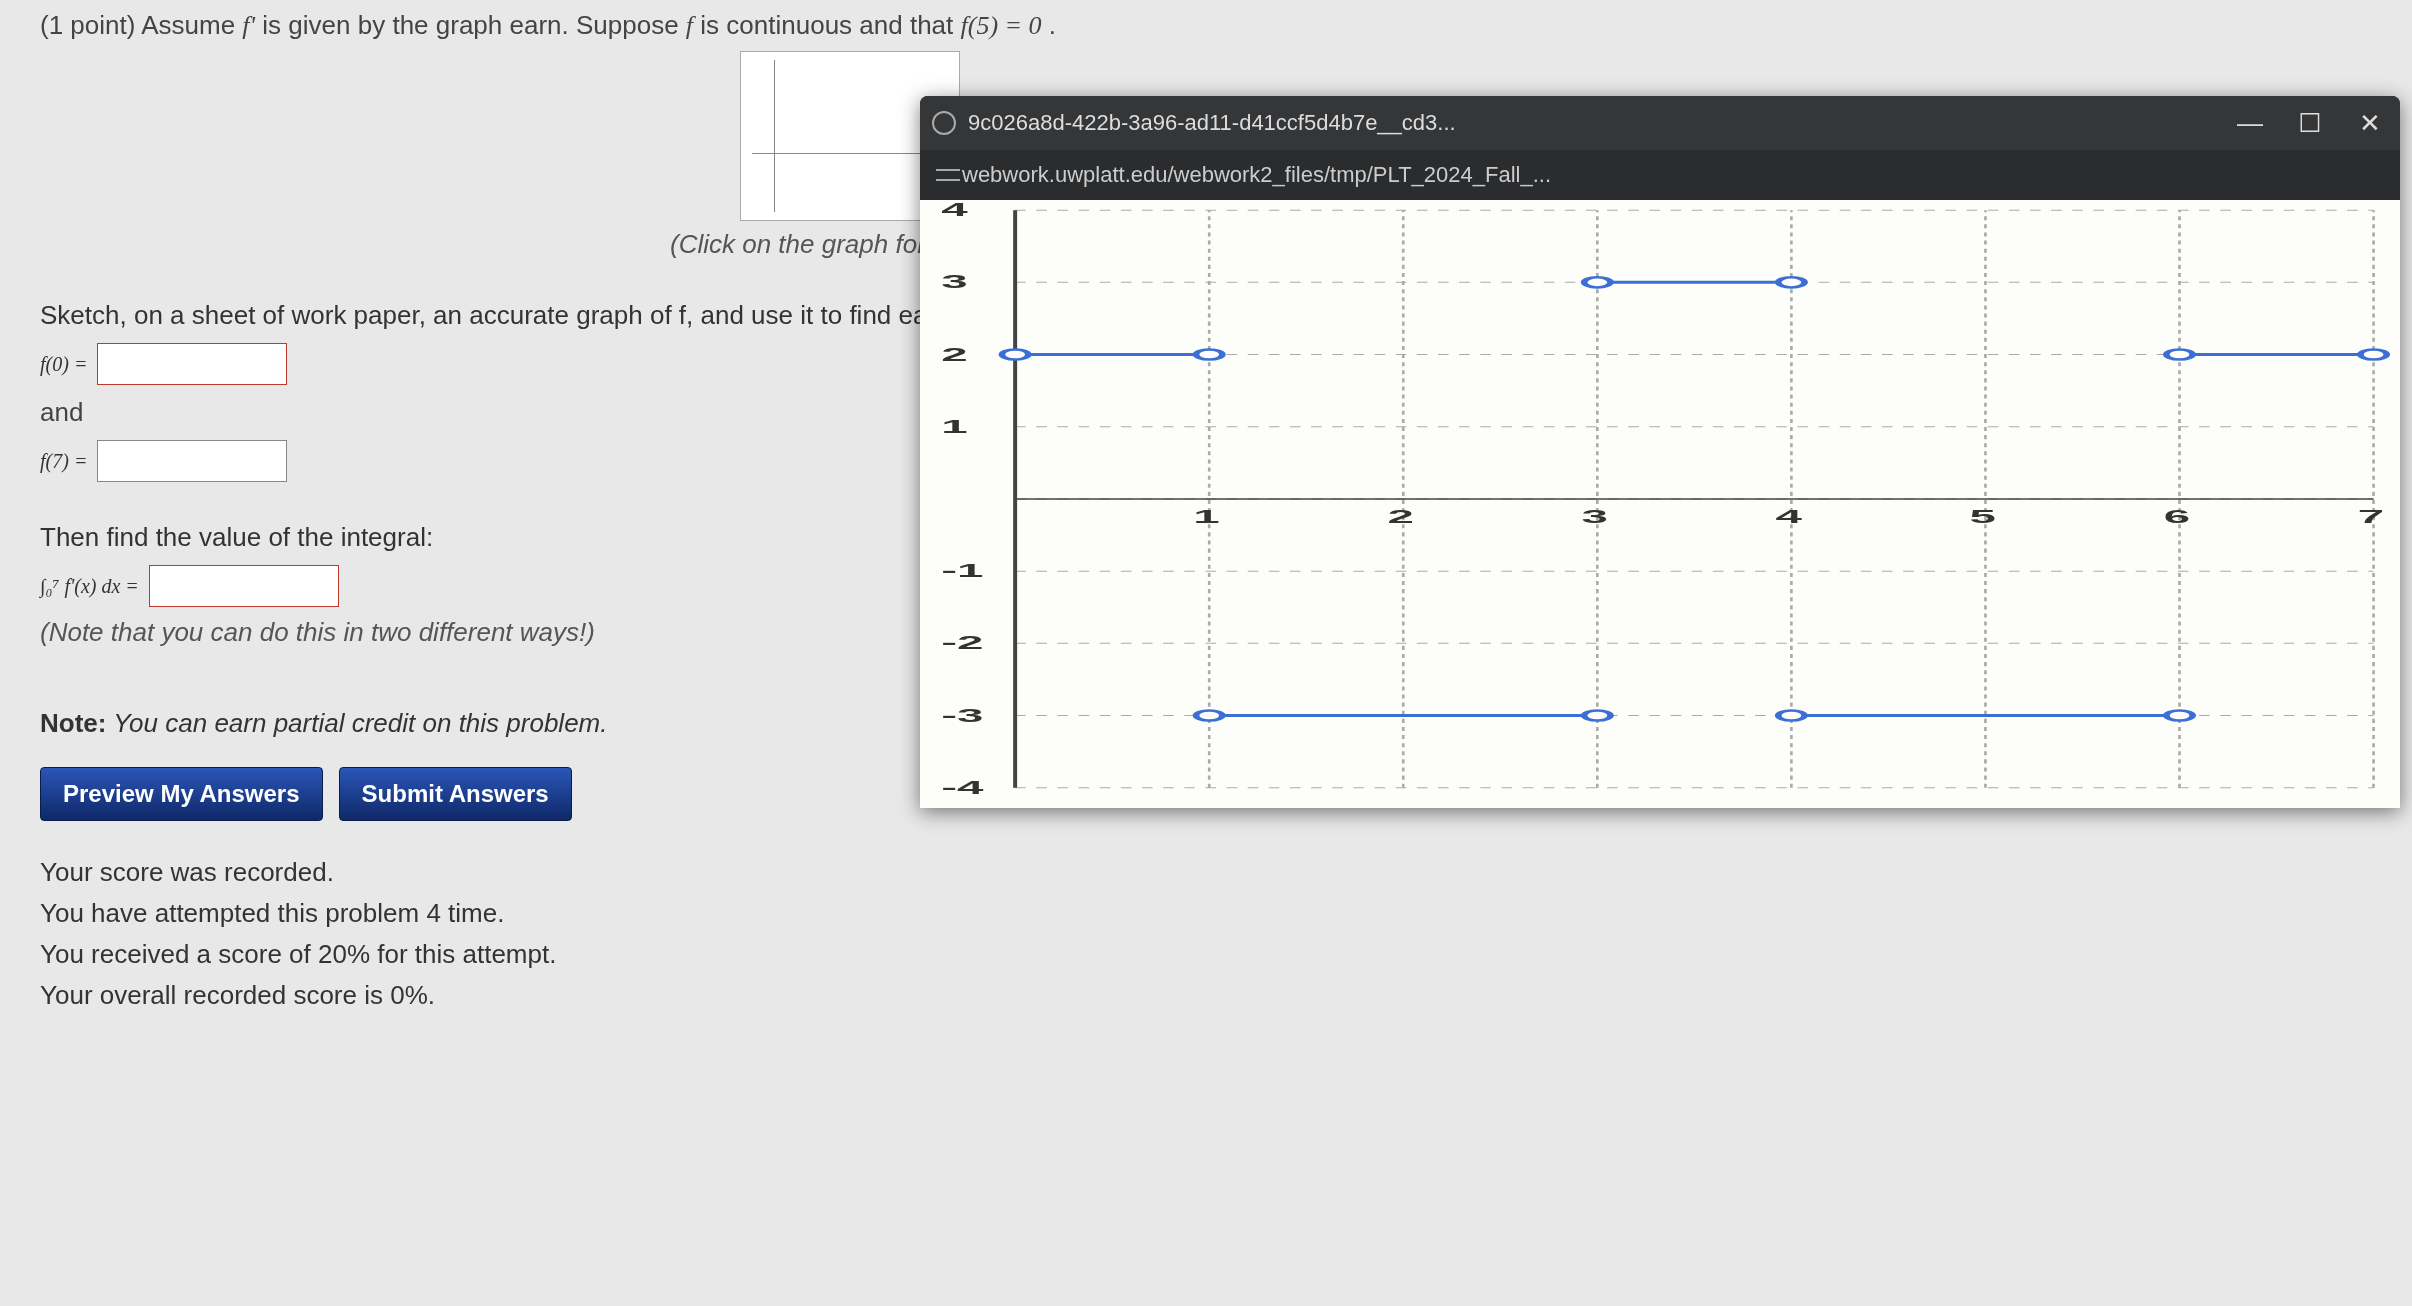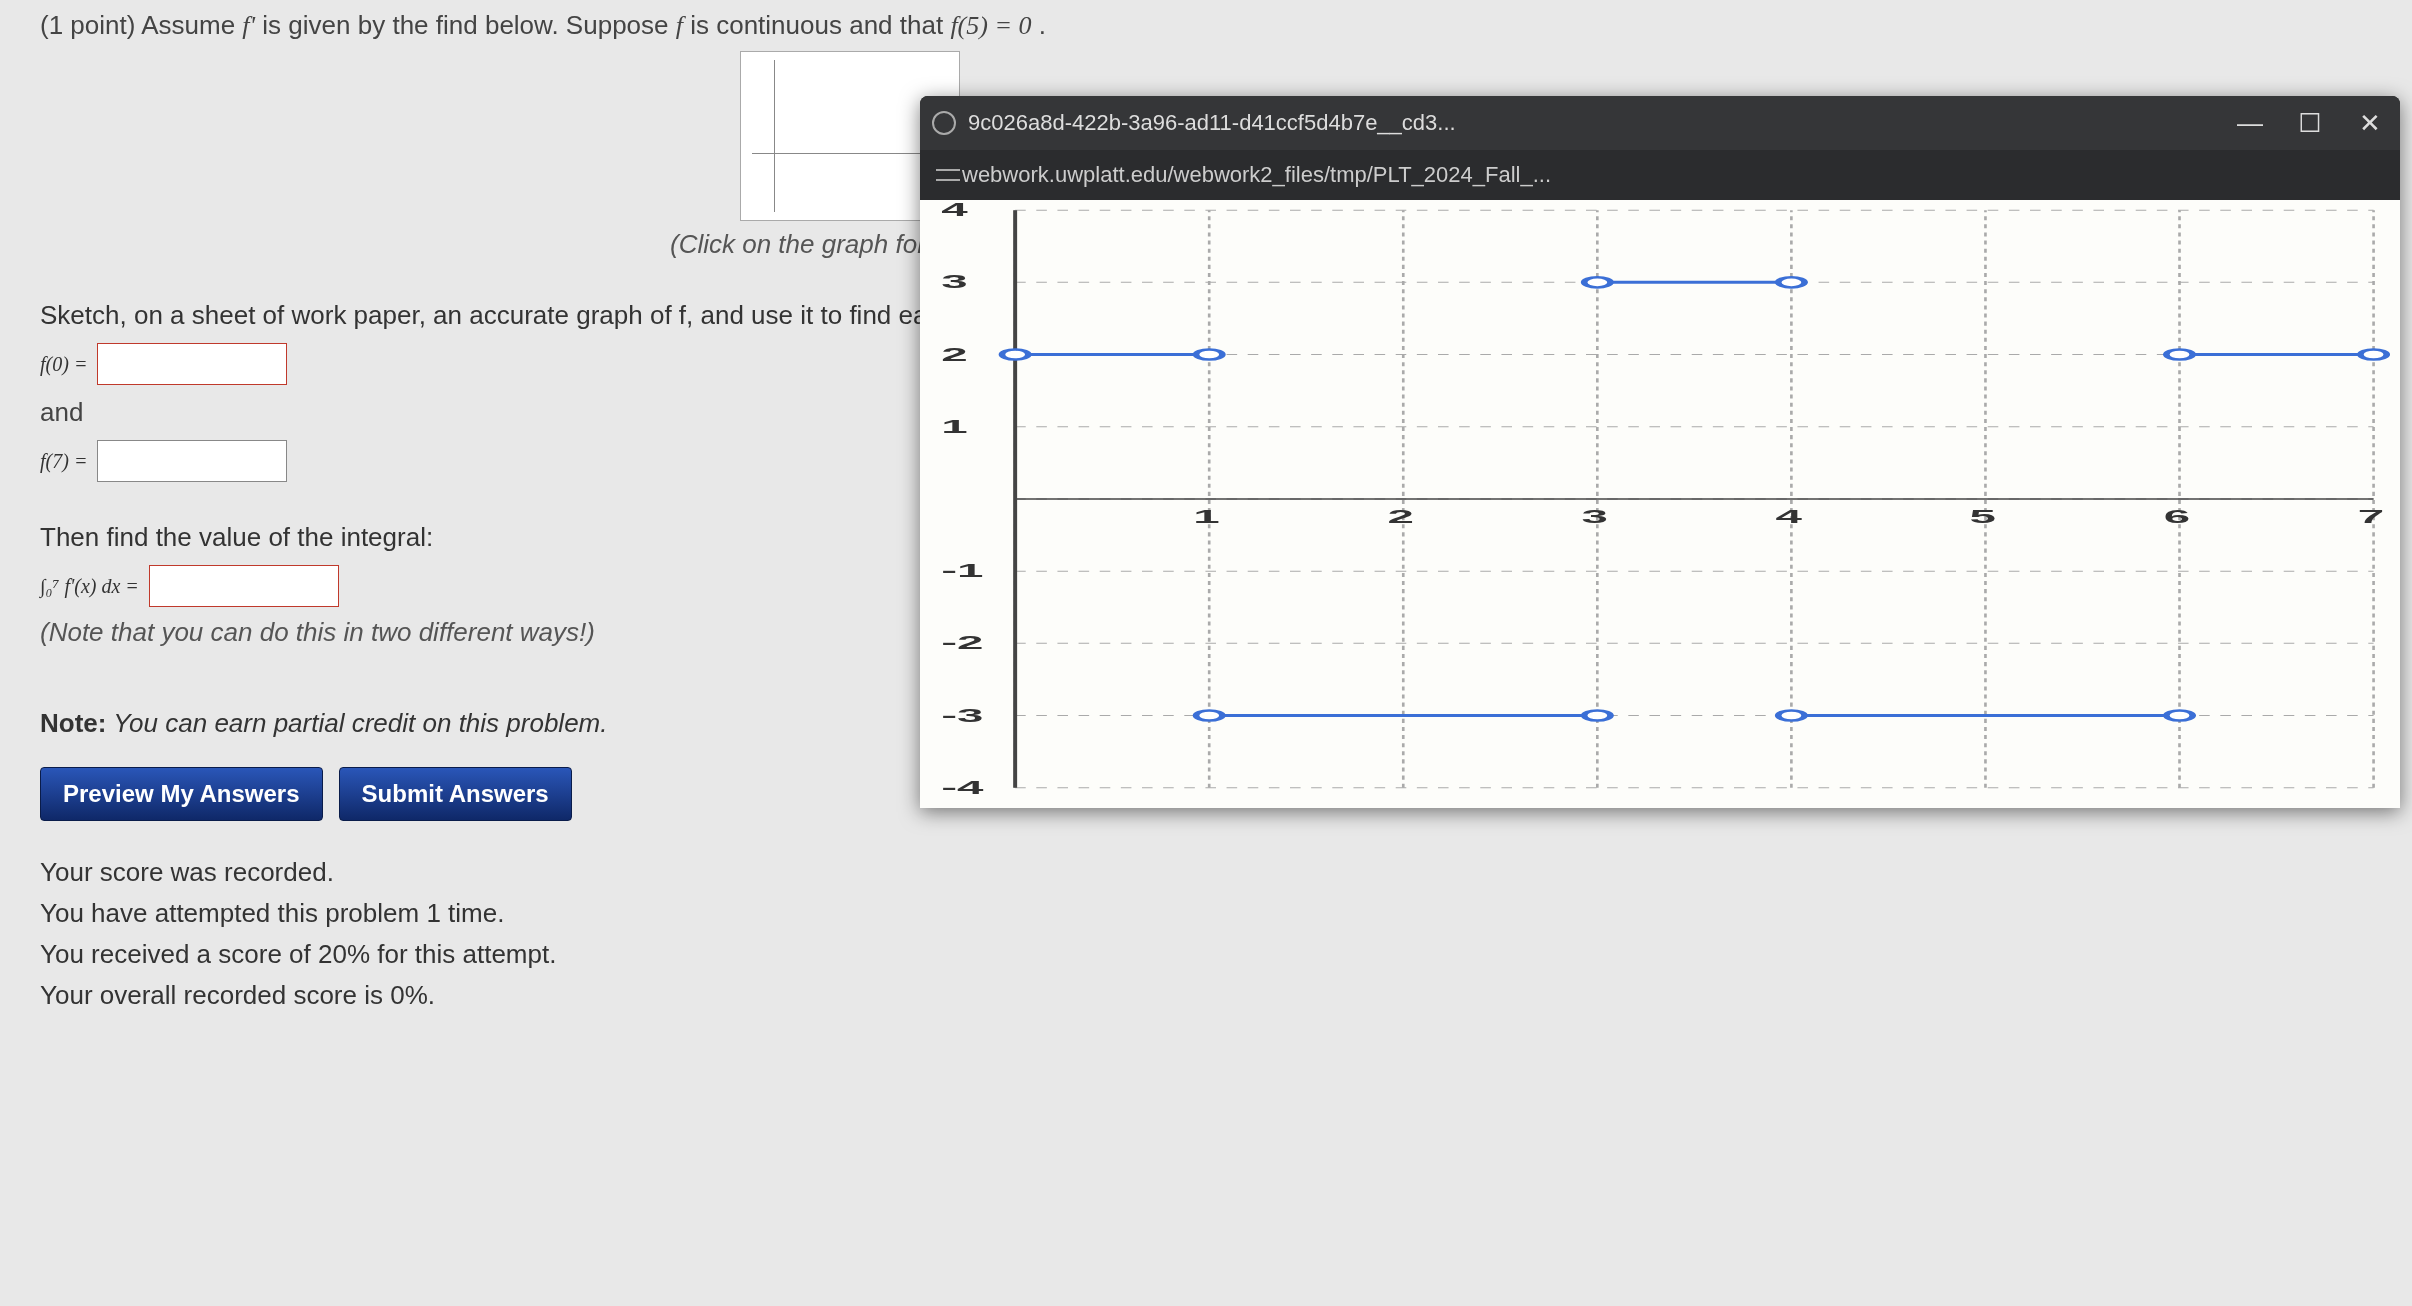--- a/index.html
+++ b/index.html
@@ -149,21 +149,21 @@
     .data-point { fill: #fff; stroke: #3b6fd6; stroke-width: 2.5; }
     .tick-label { font-family: Arial; font-size: 18px; fill: #333; font-weight: bold;}
   </style>
 </head>
 <body>
 
 <div class="main-content">
   <div class="problem-statement">
     <span>(1 point) Assume </span>
     <span class="math-italic">f'</span>
-    <span> is given by the find below. Suppose </span>
+    <span> is given by the graph earn. Suppose </span>
     <span class="math-italic">f</span>
     <span> is continuous and that </span>
     <span class="math-italic">f(5) = 0</span>
     <span>.</span>
   </div>
 
   <div class="thumbnail-graph">
     <div class="axis-h"></div>
     <div class="axis-v"></div>
   </div>
@@ -194,21 +194,21 @@
     <b>Note:</b><span style="font-style:italic;"> You can earn partial credit on this problem.</span>
   </div>
 
   <div class="button-row">
     <button class="btn">Preview My Answers</button>
     <button class="btn">Submit Answers</button>
   </div>
 
   <div class="status-lines">
     <div>Your score was recorded.</div>
-    <div>You have attempted this problem 1 time.</div>
+    <div>You have attempted this problem 4 time.</div>
     <div>You received a score of 20% for this attempt.</div>
     <div>Your overall recorded score is 0%.</div>
   </div>
 </div>
 
 <div class="browser-popup">
   <div class="titlebar">
     <span class="globe-icon"></span>
     <span class="title-text">9c026a8d-422b-3a96-ad11-d41ccf5d4b7e__cd3...</span>
     <div class="win-controls">

